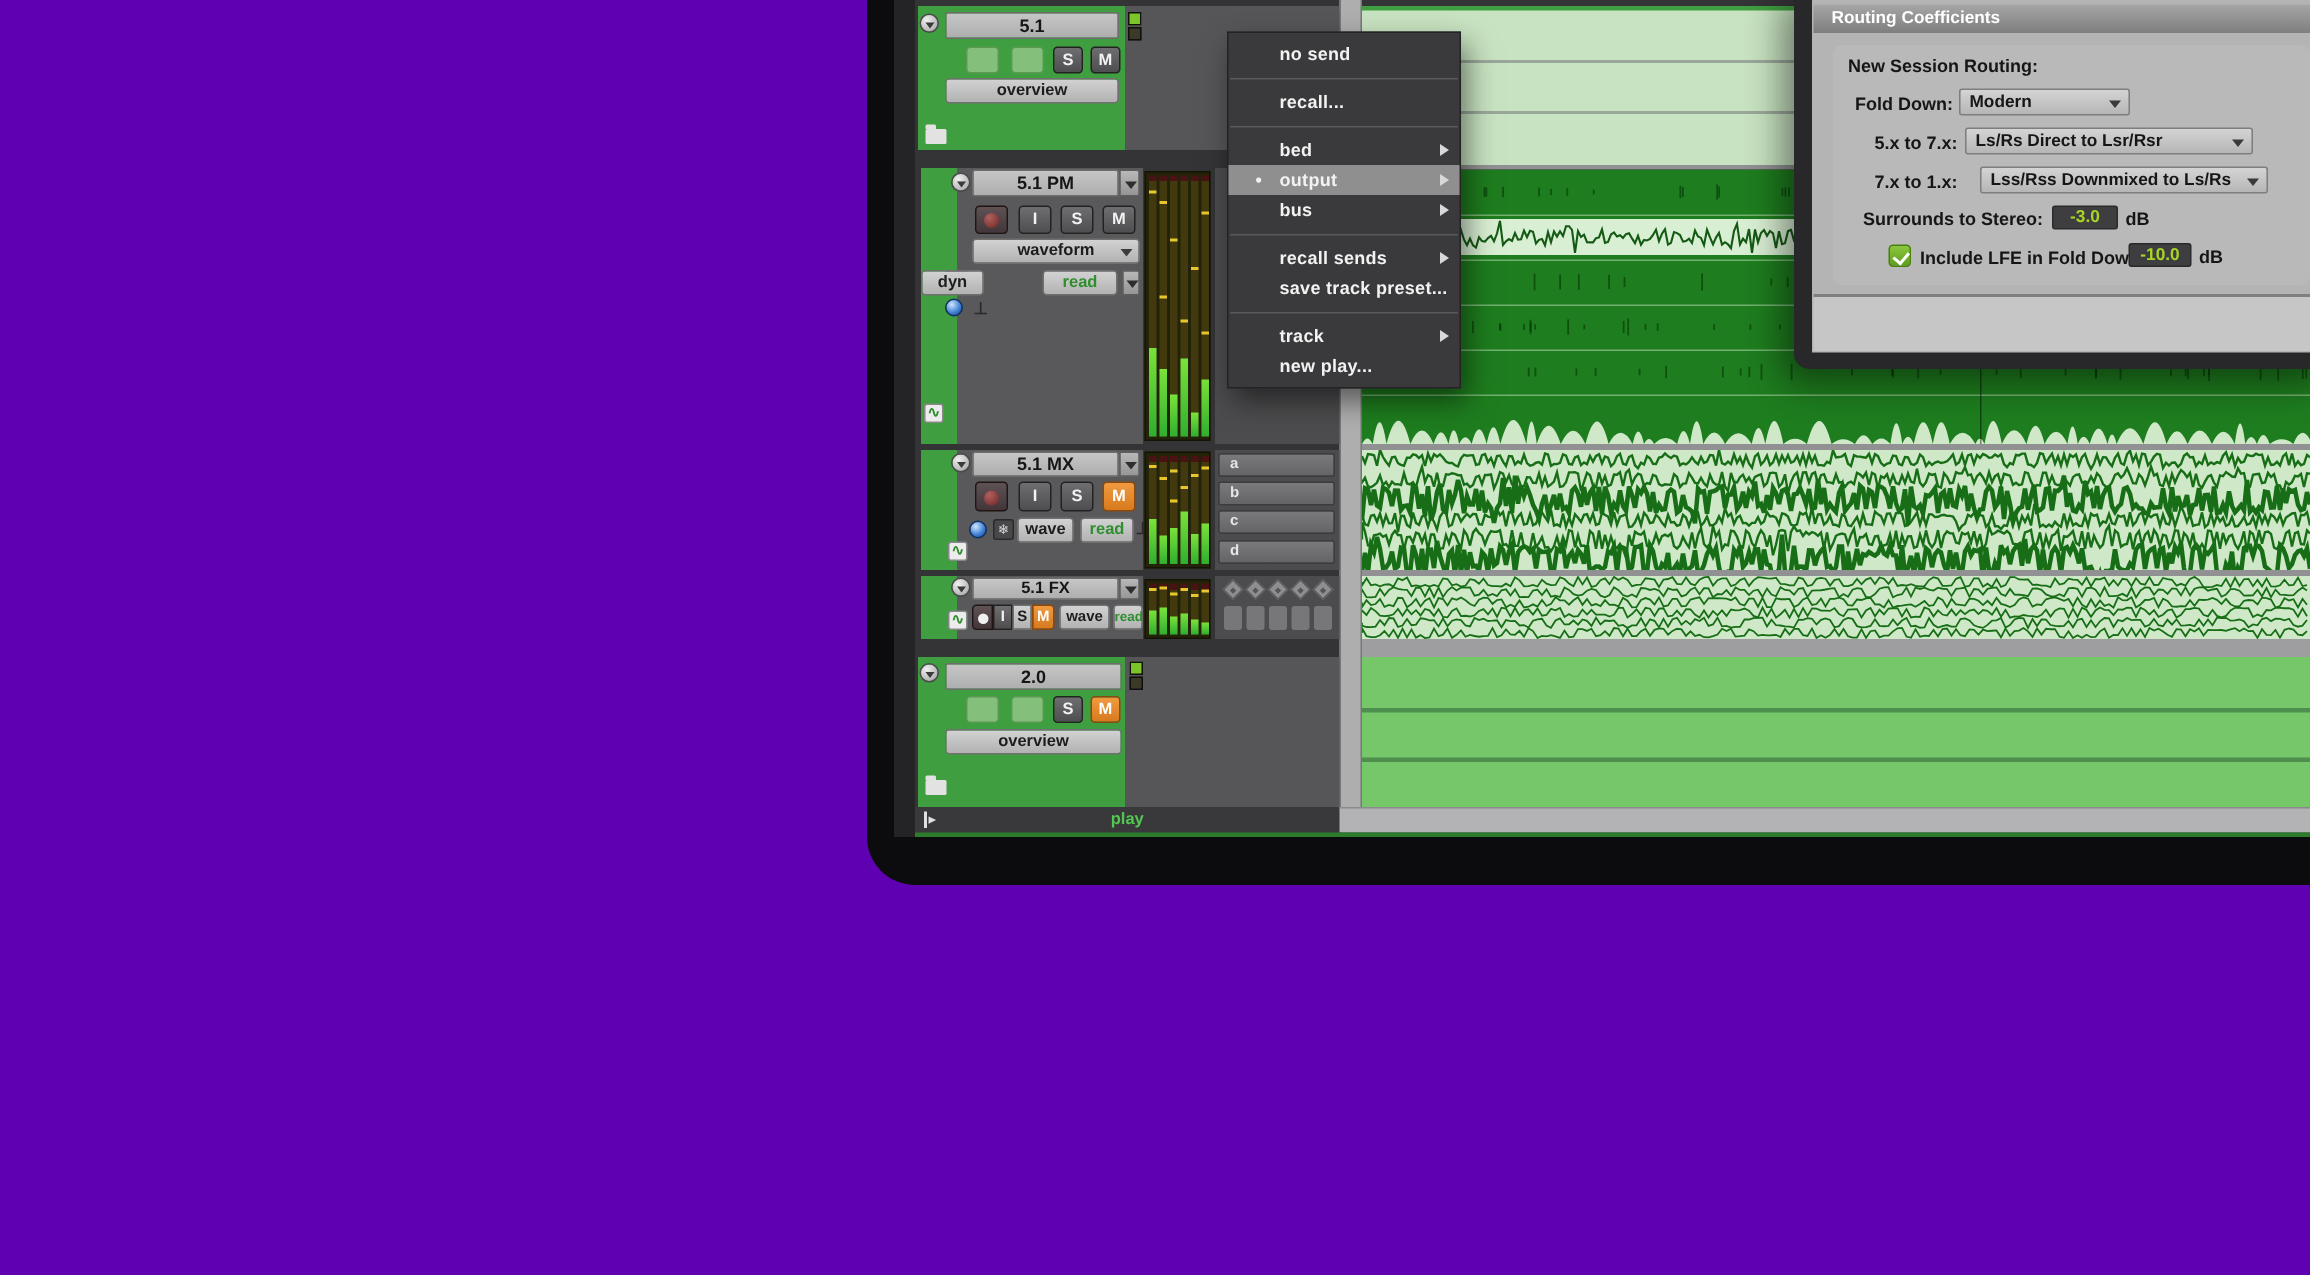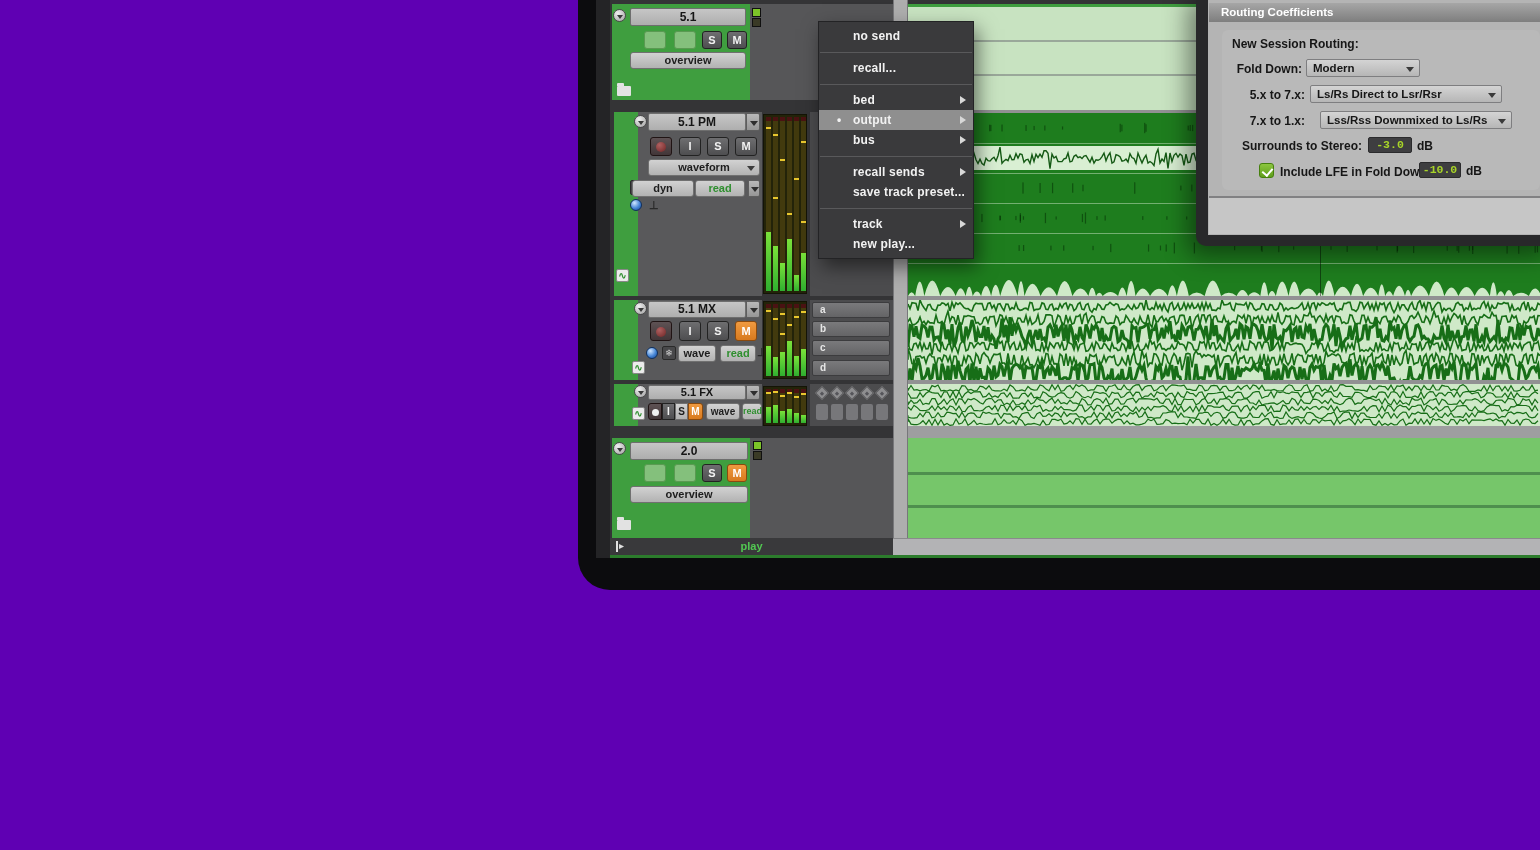--- a/index.html
+++ b/index.html
@@ -70,21 +70,21 @@
   .dlgtitle{position:absolute;left:1209px;top:3px;width:346px;height:19px;
             background:linear-gradient(#a6a6a6,#7e7e7e);color:#fff;font-size:11.5px;font-weight:700;
             line-height:19px;padding-left:12px;}
   .groupbox{position:absolute;left:1222px;top:30px;width:318px;height:160px;background:#b9b9b9;
             border:1px solid #93939 border:1px solid #939395;border-radius:6px;}
   .dlab{position:absolute;color:#161616;font-size:12px;font-weight:700;}
   .dd{position:absolute;background:linear-gradient(#d4d4d4,#b6b6b6);border:1px solid #7e7e80;
       border-radius:2px;height:18px;color:#161616;font-size:11.5px;font-weight:700;line-height:16px;
       padding-left:6px;}
   .dfield{position:absolute;background:#3e3e40;border:1px solid #2a2a2c;border-radius:2px;height:16px;
-          color:#a8d428;font-size:11.5px;font-weight:700;line-height:14px;text-align:center;font-family:Liberation Mono, monospace;}
+          color:#a8d428;font-size:11.5px;font-weight:700;line-height:14px;text-align:center;}
   .chk{position:absolute;width:15px;height:15px;border-radius:3px;border:1px solid #46800e;
        background:linear-gradient(#8cc63f,#5f9e1c);}
   .chk:after{content:"";position:absolute;left:3.5px;top:1.5px;width:5px;height:8px;
        border:solid #fff;border-width:0 2.5px 2.5px 0;transform:rotate(40deg);}
   .sendrow{position:absolute;left:812px;width:78px;height:16px;background:linear-gradient(#7a7a7c,#646466);
            border:1px solid #3c3c3e;border-radius:2px;color:#e6e6e6;font-size:10px;font-weight:700;
            line-height:14px;padding-left:7px;}
   .diamond{position:absolute;width:10px;height:10px;background:#8e8e90;border:1px solid #5a5a5c;
            transform:rotate(45deg);}
   .diamond:after{content:"";position:absolute;left:3px;top:3px;width:3px;height:3px;background:#55555a;}
@@ -309,21 +309,21 @@
       <span class="ddtri" style="left:3px;top:7px;"></span>
     </div>
   <div class="abs recbtn" style="left:650px;top:137px;width:22px;height:19px;">
       <span class="reccirc" style="left:5px;top:4px;width:10px;height:10px;"></span>
     </div>
   <div class="abs btn btn-dark" style="left:679px;top:137px;width:22px;height:19px;font-size:11px;line-height:17px;">I</div>
   <div class="abs btn btn-dark" style="left:707px;top:137px;width:22px;height:19px;font-size:11px;line-height:17px;">S</div>
   <div class="abs btn btn-dark" style="left:735px;top:137px;width:22px;height:19px;font-size:11px;line-height:17px;">M</div>
   <div class="abs btn btn-light" style="left:648px;top:159px;width:112px;height:17px;font-size:11px;line-height:15px;">waveform<span class="ddtri" style="right:4px;top:6px;border-top-color:#3c3c3c;"></span></div>
   <div class="abs snow" style="left:630px;top:180px;width:15px;height:15px;font-size:10px;line-height:14px;">❄</div>
-  <div class="abs btn btn-light" style="left:632px;top:180px;width:62px;height:17px;font-size:11px;line-height:15px;">dyn</div>
+  <div class="abs btn btn-light" style="left:614px;top:180px;width:42px;height:17px;font-size:11px;line-height:15px;">dyn</div>
   <div class="abs btn btn-light readtxt" style="left:695px;top:180px;width:50px;height:17px;font-size:11px;line-height:15px;color:#2f8f2f;">read</div>
   <div class="abs ddbtn" style="left:748px;top:180px;width:12px;height:17px;">
       <span class="ddtri" style="left:2px;top:6px;"></span>
     </div>
   <div class="abs orb" style="left:630px;top:199px;"></div>
   <div class="abs lvlicon" style="left:649px;top:199px;">⊥</div>
   <div class="abs clipicon" style="left:616px;top:269px;">∿</div>
   <div class="abs meterbox" id="meter-pm" style="left:763px;top:114px;width:44px;height:180px;">
       <div class="mbar" style="left: 2px;">
         <div class="mfill" style="height: 34%;"></div>

